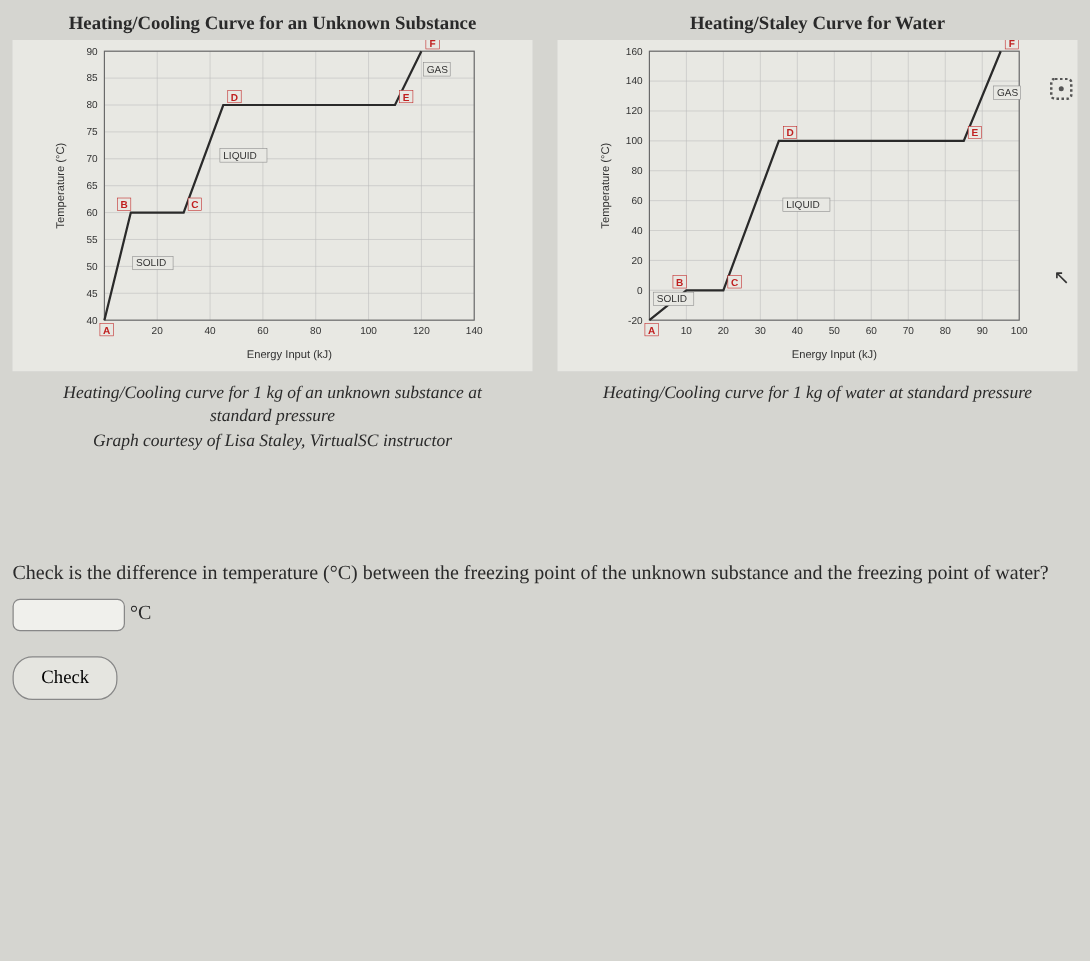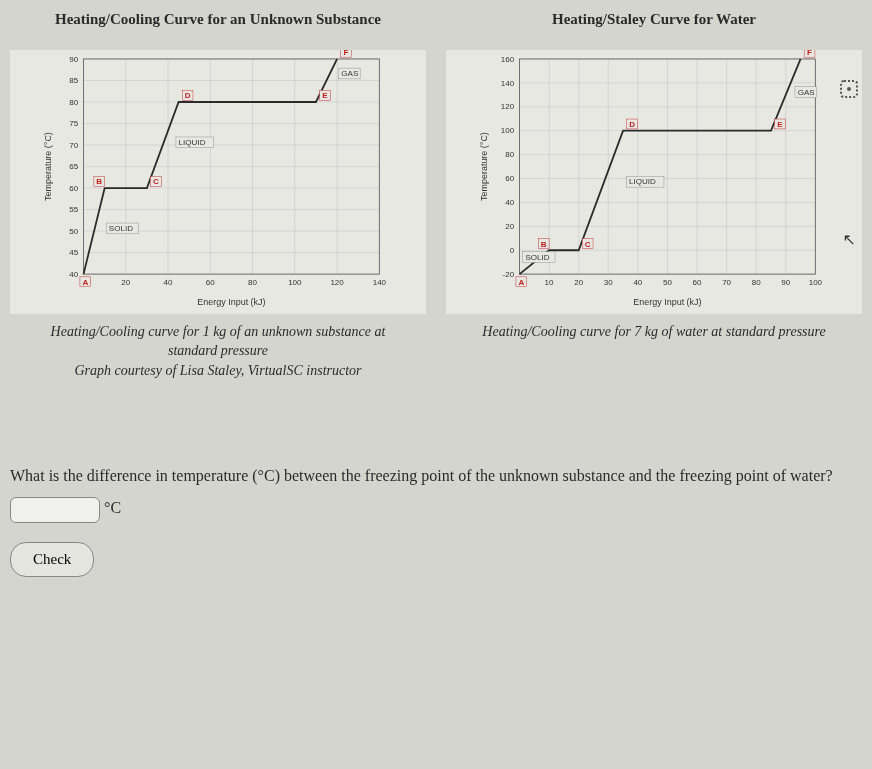--- a/index.html
+++ b/index.html
@@ -22,21 +22,21 @@
   .chart-col {
     flex: 1;
     display: flex;
     flex-direction: column;
     align-items: center;
   }
   .chart-title {
     font-weight: bold;
     font-size: 15px;
     text-align: center;
-    margin-bottom: 20px;
+    margin-bottom: 2px;
     line-height: 1.3;
   }
   .chart-box {
     width: 100%;
     background: #e8e8e3;
     position: relative;
   }
   .caption {
     font-style: italic;
     font-size: 14px;
@@ -243,26 +243,26 @@
             <rect x="53.6" y="225" width="36" height="12" fill="#e8e8e3" stroke="#888" stroke-width="0.5"></rect>
             <text x="56.6" y="234" class="phase-label">SOLID</text>
             <rect x="169.1" y="141" width="42" height="12" fill="#e8e8e3" stroke="#888" stroke-width="0.5"></rect>
             <text x="172.1" y="150" class="phase-label">LIQUID</text>
             <rect x="357.2" y="41" width="24" height="12" fill="#e8e8e3" stroke="#888" stroke-width="0.5"></rect>
             <text x="360.2" y="50" class="phase-label">GAS</text>
           </svg>
         <span class="focus-icon"></span>
         <span class="cursor-icon">↖</span>
       </div>
-      <div class="caption" id="caption2">Heating/Cooling curve for 7 kg of water at standard pressure</div>
+      <div class="caption" id="caption2">Heating/Cooling curve for 1 kg of water at standard pressure</div>
     </div>
   </div>
 
   <div class="question-block">
-    <span>What is the difference in temperature (°C) between the freezing point of the unknown substance and the freezing point of water?</span>
+    <span>Check is the difference in temperature (°C) between the freezing point of the unknown substance and the freezing point of water?</span>
     <input class="answer-input" type="text" value="" style="">
     <span>°C</span>
     <div>
       <button class="check-btn">Check</button>
     </div>
   </div>
 
 </div>
 
 </body></html>

